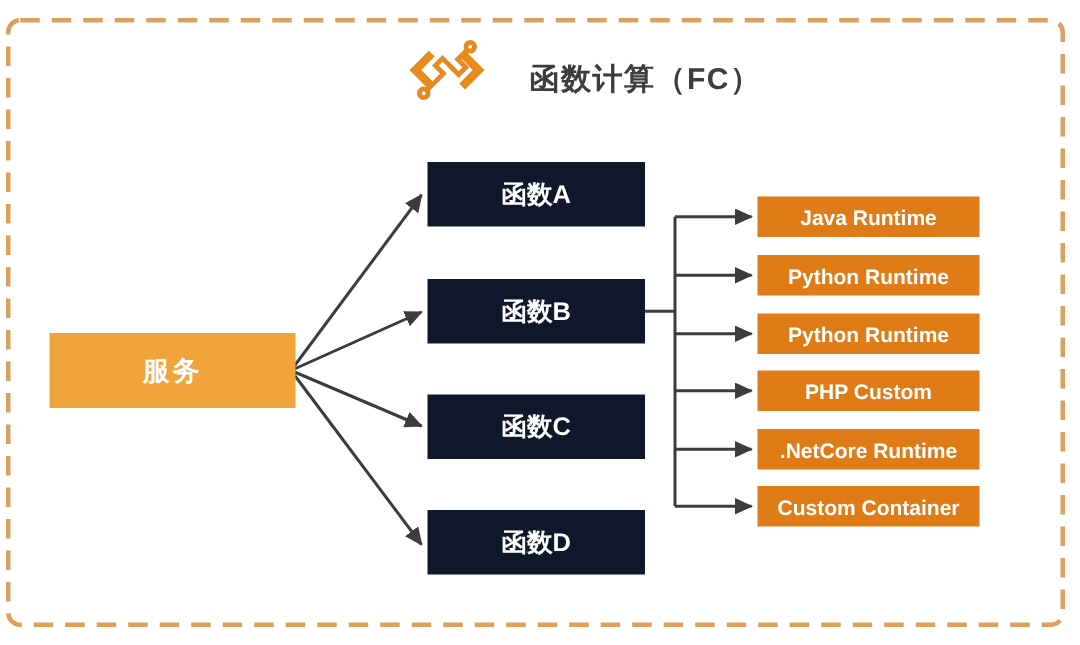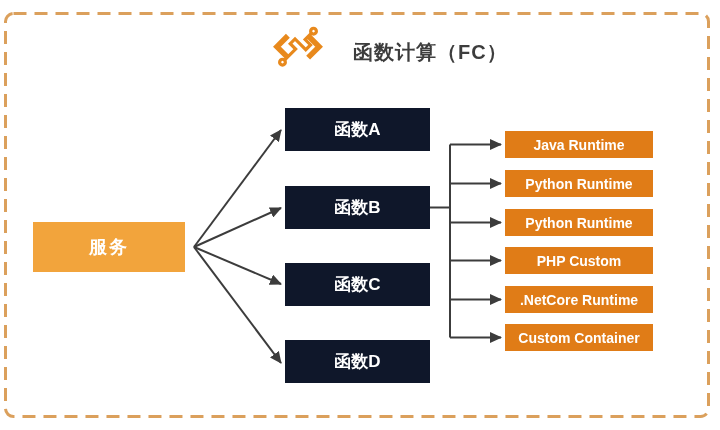--- a/index.html
+++ b/index.html
@@ -41,21 +41,21 @@
     display: flex;
     align-items: center;
     justify-content: center;
     color: #ffffff;
     font-weight: bold;
     white-space: nowrap;
   }
   .service-box {
     left: 33px;
     top: 222px;
-    width: 152px;
+    width: 164px;
     height: 50px;
     background: #f2a43c;
     font-size: 18px;
     letter-spacing: 2px;
   }
   .func-box {
     left: 285px;
     width: 145px;
     height: 43px;
     background: #0f172a;

